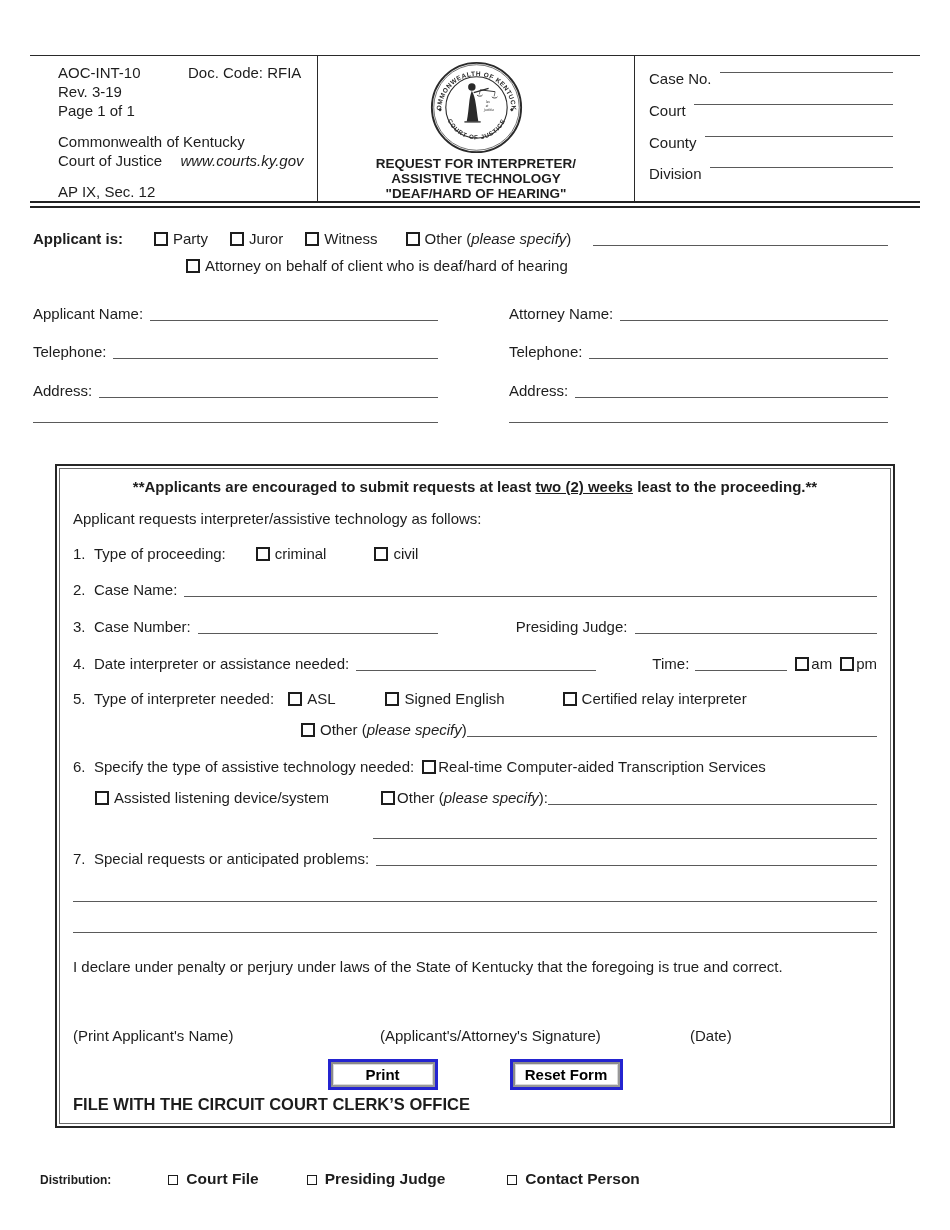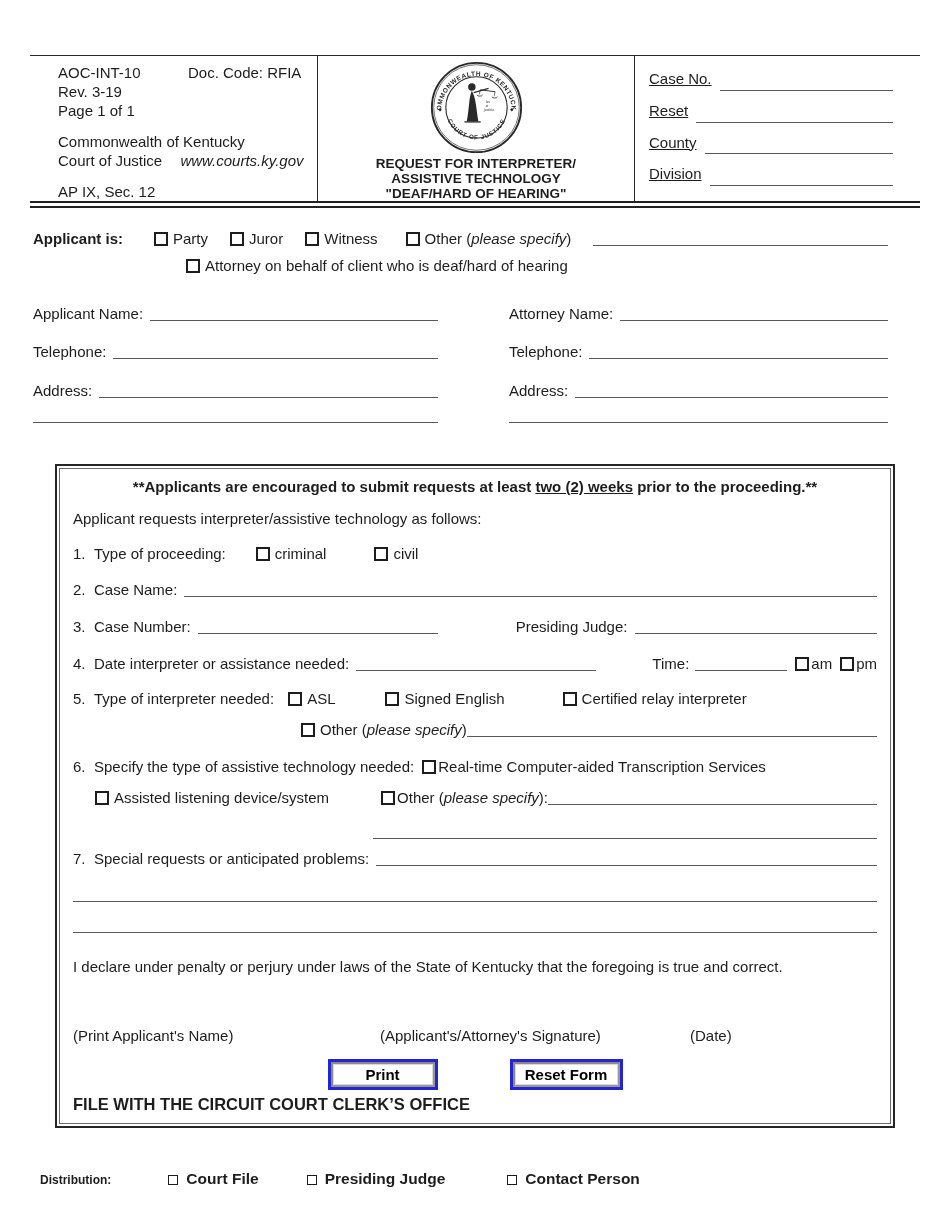--- a/index.html
+++ b/index.html
@@ -11,21 +11,21 @@
   .header{margin:0 30px;display:flex;height:145px;}
   .h-left{width:287px;box-sizing:border-box;padding:7px 0 0 28px;}
   .h-left .hrow{display:flex;}
   .h-left .hrow .k1{width:130px;}
   .h-left div{line-height:19px;}
   .gap12{height:12px;}
   .site{font-style:italic;margin-left:14px;}
   .h-center{width:318px;box-sizing:border-box;border-left:1.5px solid #2a2a2a;border-right:1.5px solid #2a2a2a;text-align:center;padding-top:3px;}
   .h-center .title{font-weight:bold;font-size:13.5px;line-height:15px;margin-top:2px;}
   .h-right{flex:1;box-sizing:border-box;padding:14px 27px 0 14px;}
-  .h-right .frow{display:flex;align-items:flex-end;margin-bottom:13px;text-decoration:underline;}
+  .h-right .frow{display:flex;align-items:flex-start;margin-bottom:13px;}
   .h-right .frow .lbl{white-space:nowrap;margin-right:8px;}
   .dblline{margin:0 30px;height:3px;border-top:2px solid #222;border-bottom:2px solid #222;}
 
   
   .ln{flex:1;border-bottom:1.3px solid #5a5a5a;transform:translateY(2px);min-width:20px;}
   .row{display:flex;align-items:baseline;}
   .cb{display:inline-block;width:14px;height:14px;box-sizing:border-box;border:2px solid #1d1d1d;background:#fff;flex:none;position:relative;top:2px;margin-right:5px;}
   .opt{white-space:nowrap;}
   .it{font-style:italic;}
 
@@ -144,21 +144,21 @@
         <div>"DEAF/HARD OF HEARING"</div>
       </div>
     </div>
 
     <div class="h-right">
       <div class="frow">
         <span class="lbl">Case  No.</span>
         <span class="ln"></span>
       </div>
       <div class="frow">
-        <span class="lbl">Reset</span>
+        <span class="lbl">Court</span>
         <span class="ln"></span>
       </div>
       <div class="frow">
         <span class="lbl">County</span>
         <span class="ln"></span>
       </div>
       <div class="frow">
         <span class="lbl">Division</span>
         <span class="ln"></span>
       </div>
@@ -213,21 +213,21 @@
           </div>
         <div class="frow2 lineonly">
             <span class="ln"></span>
           </div>
       </div>
     </div>
   </section>
 
   <section class="bigbox">
     <div class="bigbox-inner">
-      <div class="notice"><span>**Applicants are encouraged to submit requests at least </span><span class="u">two (2) weeks</span><span> prior to the proceeding.**</span></div>
+      <div class="notice"><span>**Applicants are encouraged to submit requests at least </span><span class="u">two (2) weeks</span><span> least to the proceeding.**</span></div>
 
       <div class="b-intro">Applicant requests interpreter/assistive technology as follows:</div>
 
       <div class="brow mt17">
         <span class="num">1.</span>
         <span style="margin-right:30px">Type of proceeding:</span>
         <span class="opt" style="margin-right:48px"><span class="cb"></span><span>criminal</span></span>
         <span class="opt"><span class="cb"></span><span>civil</span></span>
       </div>
 

